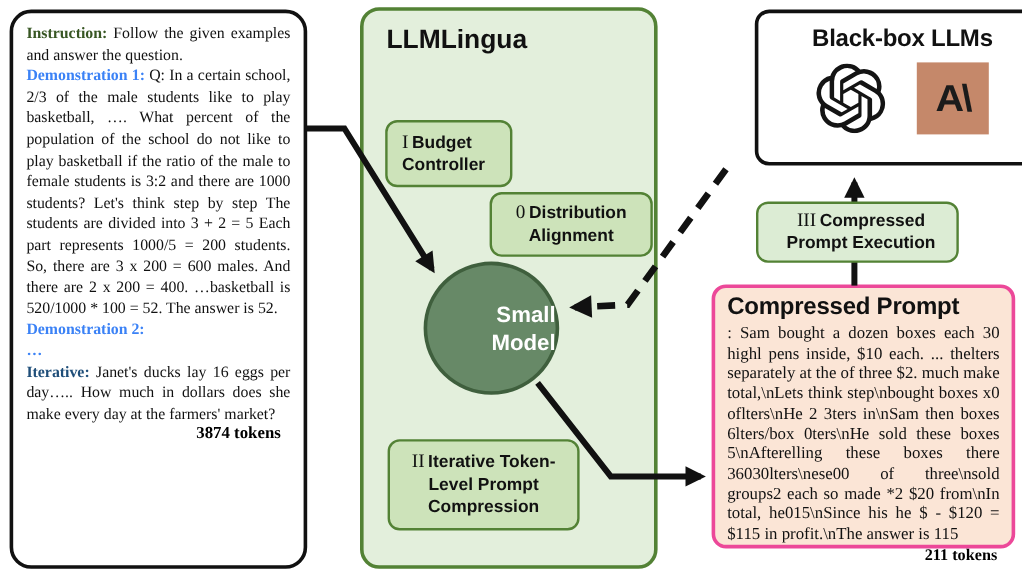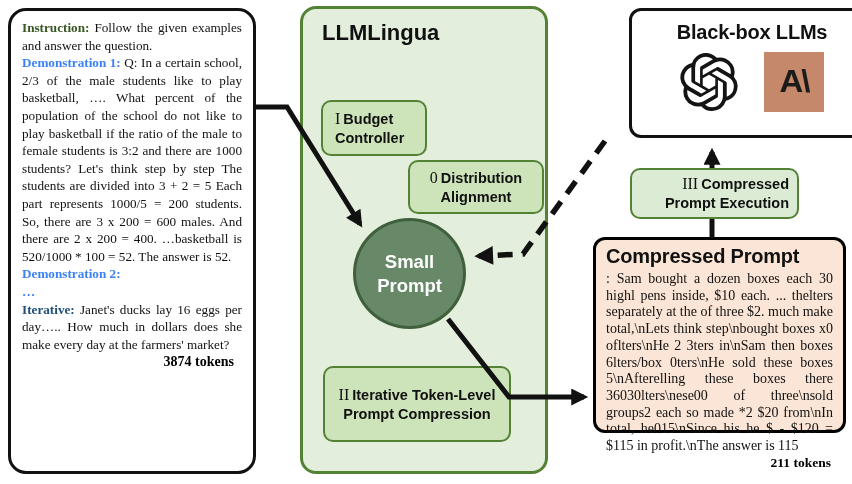--- a/index.html
+++ b/index.html
@@ -8,22 +8,22 @@
 
   
   .panel{position:absolute;box-sizing:border-box;}
   .panel-original{left:8px;top:8px;width:248px;height:466px;background:#ffffff;
                   border:3px solid #111;border-radius:18px;padding:8px 11px 6px 11px;z-index:1;}
   .panel-llmlingua{left:300px;top:6px;width:248px;height:468px;background:#e3efdc;
                    border:3px solid #538235;border-radius:16px;z-index:1;}
   .panel-blackbox{left:597px;top:8px;width:246px;height:130px;background:#ffffff;
                   border:3.5px solid #111;border-radius:12px;z-index:1;
                   display:flex;flex-direction:column;align-items:center;margin-left:32px;}
-  .panel-compressed{left:593px;top:237px;width:253px;height:196px;background:#fbe5d6;
-                    border:3px solid #000000;border-radius:12px;padding:5px 10px 4px 10px;z-index:1;}
+  .panel-compressed{left:593px;top:237px;width:253px;height:220px;background:#fbe5d6;
+                    border:3px solid #ec4899;border-radius:12px;padding:5px 10px 4px 10px;z-index:1;}
 
   
   .big-title{font-weight:bold;color:#111;letter-spacing:-0.2px;}
   .panel-original .big-title{font-size:22px;margin:2px 0 8px 8px;}
   .llm-title{position:absolute;left:322px;top:20px;font-size:22px;font-weight:bold;color:#111;z-index:2;}
   .panel-blackbox .big-title{font-size:20px;margin-top:10px;}
   .panel-compressed .big-title{font-size:20px;margin:0 0 3px 0;}
 
   
   .prompt-body{font-family:"Liberation Serif",serif;font-size:13.2px;line-height:17.6px;
@@ -41,28 +41,28 @@
              text-align:right;padding-right:2px;}
 
   
   .module{position:absolute;box-sizing:border-box;background:#cde3ba;border:2.5px solid #538235;
           border-radius:10px;color:#111;font-weight:bold;font-size:14.5px;line-height:19px;
           display:flex;align-items:center;z-index:2;}
   .module .inner{width:100%;}
   .numeral{font-family:"Liberation Serif",serif;font-weight:normal;font-size:16px;padding-right:3px;}
   .mod-budget{left:321px;top:100px;width:106px;height:56px;padding:4px 8px 4px 12px;text-align:left;}
   .mod-align{left:408px;top:160px;width:136px;height:54px;padding:4px 6px;text-align:center;}
-  .mod-iterative{left:323px;top:366px;width:188px;height:76px;padding:4px 0;text-align:center;}
-  .mod-execution{left:630px;top:168px;width:169px;height:51px;padding:4px 8px 4px 14px;text-align:right;
+  .mod-iterative{left:323px;top:366px;width:160px;height:76px;padding:4px 0;text-align:center;}
+  .mod-execution{left:630px;top:168px;width:169px;height:51px;padding:4px 8px 4px 14px;text-align:center;
                  background:#dcecd4;z-index:6;}
 
   
   .small-model{position:absolute;left:353px;top:218px;width:113px;height:111px;border-radius:50%;
                background:#678967;border:3px solid #3f5f3d;box-sizing:border-box;z-index:2;
-               display:flex;flex-direction:column;align-items:center;justify-content:center;
+               display:flex;flex-direction:column;align-items:flex-end;justify-content:center;
                color:#fff;font-weight:bold;font-size:18.5px;line-height:24px;}
 
   
   .logo-row{display:flex;align-items:center;gap:26px;margin-top:8px;}
   .openai-logo{width:58px;height:58px;}
   .anthropic-logo{width:60px;height:60px;background:#c5886a;display:flex;align-items:center;
                   justify-content:center;}
   .anthropic-glyph{font-weight:bold;font-size:33px;color:#1b1b1b;letter-spacing:-2px;
                    font-family:"Liberation Sans",sans-serif;transform:scaleY(0.95);}
 
@@ -93,21 +93,21 @@
   </div>
   <div class="module mod-align">
     <div class="inner"><span class="numeral">0</span><span>Distribution Alignment</span></div>
   </div>
   <div class="module mod-iterative">
     <div class="inner"><span class="numeral">II</span><span>Iterative Token-Level Prompt Compression</span></div>
   </div>
 
   <div class="small-model">
     <span>Small</span>
-    <span>Prompt</span>
+    <span>Model</span>
   </div>
 
   <div class="panel panel-blackbox">
     <div class="big-title">Black-box LLMs</div>
     <div class="logo-row">
       <svg class="openai-logo" viewBox="0 0 24 24" fill="#141414" xmlns="http://www.w3.org/2000/svg">
         <path d="M22.2819 9.8211a5.9847 5.9847 0 0 0-.5157-4.9108 6.0462 6.0462 0 0 0-6.5098-2.9A6.0651 6.0651 0 0 0 4.9807 4.1818a5.9847 5.9847 0 0 0-3.9977 2.9 6.0462 6.0462 0 0 0 .7427 7.0966 5.98 5.98 0 0 0 .511 4.9107 6.051 6.051 0 0 0 6.5146 2.9001A5.9847 5.9847 0 0 0 13.2599 24a6.0557 6.0557 0 0 0 5.7718-4.2058 5.9894 5.9894 0 0 0 3.9977-2.9001 6.0557 6.0557 0 0 0-.7475-7.073zM13.2599 22.4318a4.4755 4.4755 0 0 1-2.8764-1.04l.1419-.0804 4.7783-2.7582a.7948.7948 0 0 0 .3927-.6813v-6.7369l2.02 1.1686a.071.071 0 0 1 .038.0615v5.5826a4.504 4.504 0 0 1-4.4945 4.4944zm-9.6607-4.1254a4.4708 4.4708 0 0 1-.5346-3.0137l.142.0852 4.783 2.7582a.7712.7712 0 0 0 .7806 0l5.8428-3.3685v2.3324a.0804.0804 0 0 1-.0332.0615L9.74 19.9502a4.4992 4.4992 0 0 1-6.1408-1.6464zM2.3408 7.8956a4.485 4.485 0 0 1 2.3655-1.9728V11.6a.7664.7664 0 0 0 .3879.6765l5.8144 3.3543-2.0201 1.1685a.0757.0757 0 0 1-.071 0l-4.8303-2.7865A4.504 4.504 0 0 1 2.3408 7.8956zm16.5963 3.8558L13.1038 8.364 15.1192 7.2a.0757.0757 0 0 1 .071 0l4.8303 2.7913a4.4944 4.4944 0 0 1-.6765 8.1042v-5.6772a.79.79 0 0 0-.407-.667zm2.0107-3.0231l-.142-.0852-4.7735-2.7818a.7759.7759 0 0 0-.7854 0L9.409 9.2297V6.8974a.0662.0662 0 0 1 .0284-.0615l4.8303-2.7866a4.4992 4.4992 0 0 1 6.6802 4.66zM8.3065 12.863l-2.02-1.1638a.0804.0804 0 0 1-.038-.0567V6.0742a4.4992 4.4992 0 0 1 7.3757-3.4537l-.142.0805L8.704 5.459a.7948.7948 0 0 0-.3927.6813zm1.0976-2.3654l2.602-1.4998 2.6069 1.4998v2.9994l-2.5974 1.4997-2.6067-1.4997z"></path>
       </svg>
       <div class="anthropic-logo">
         <span class="anthropic-glyph">A\</span>

